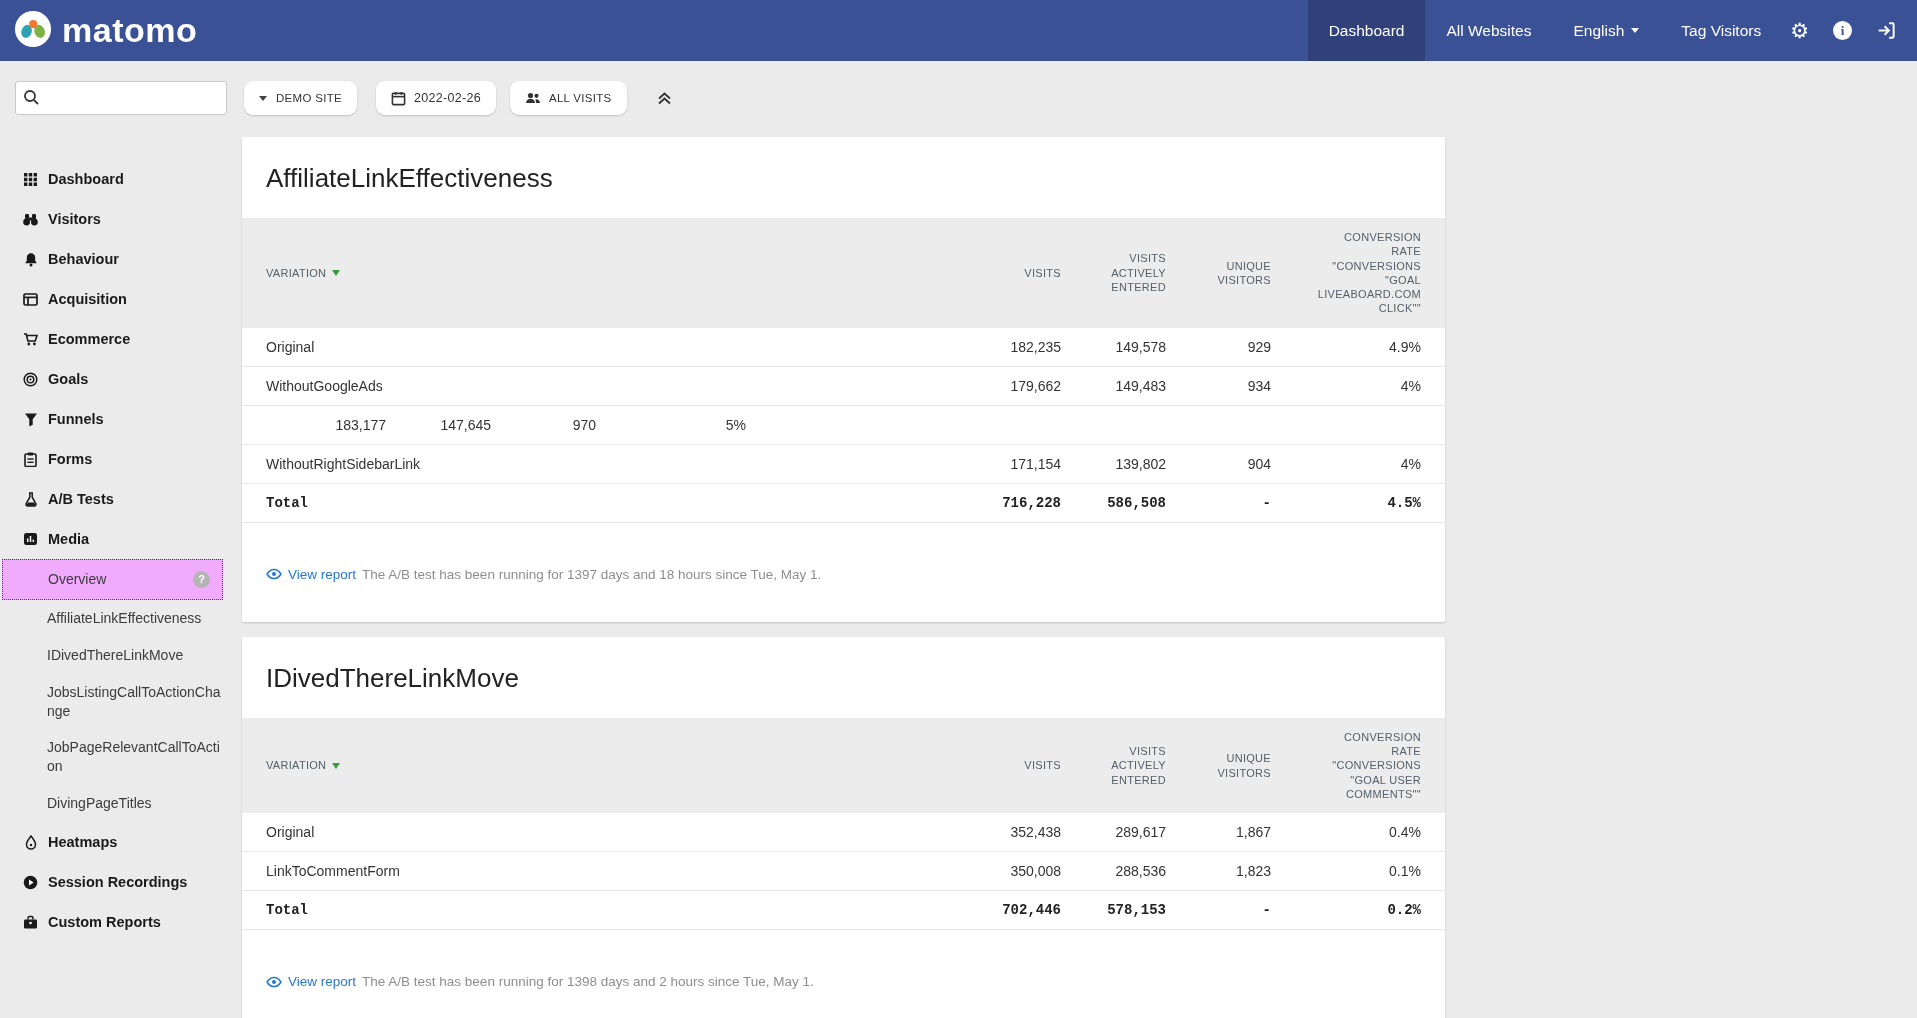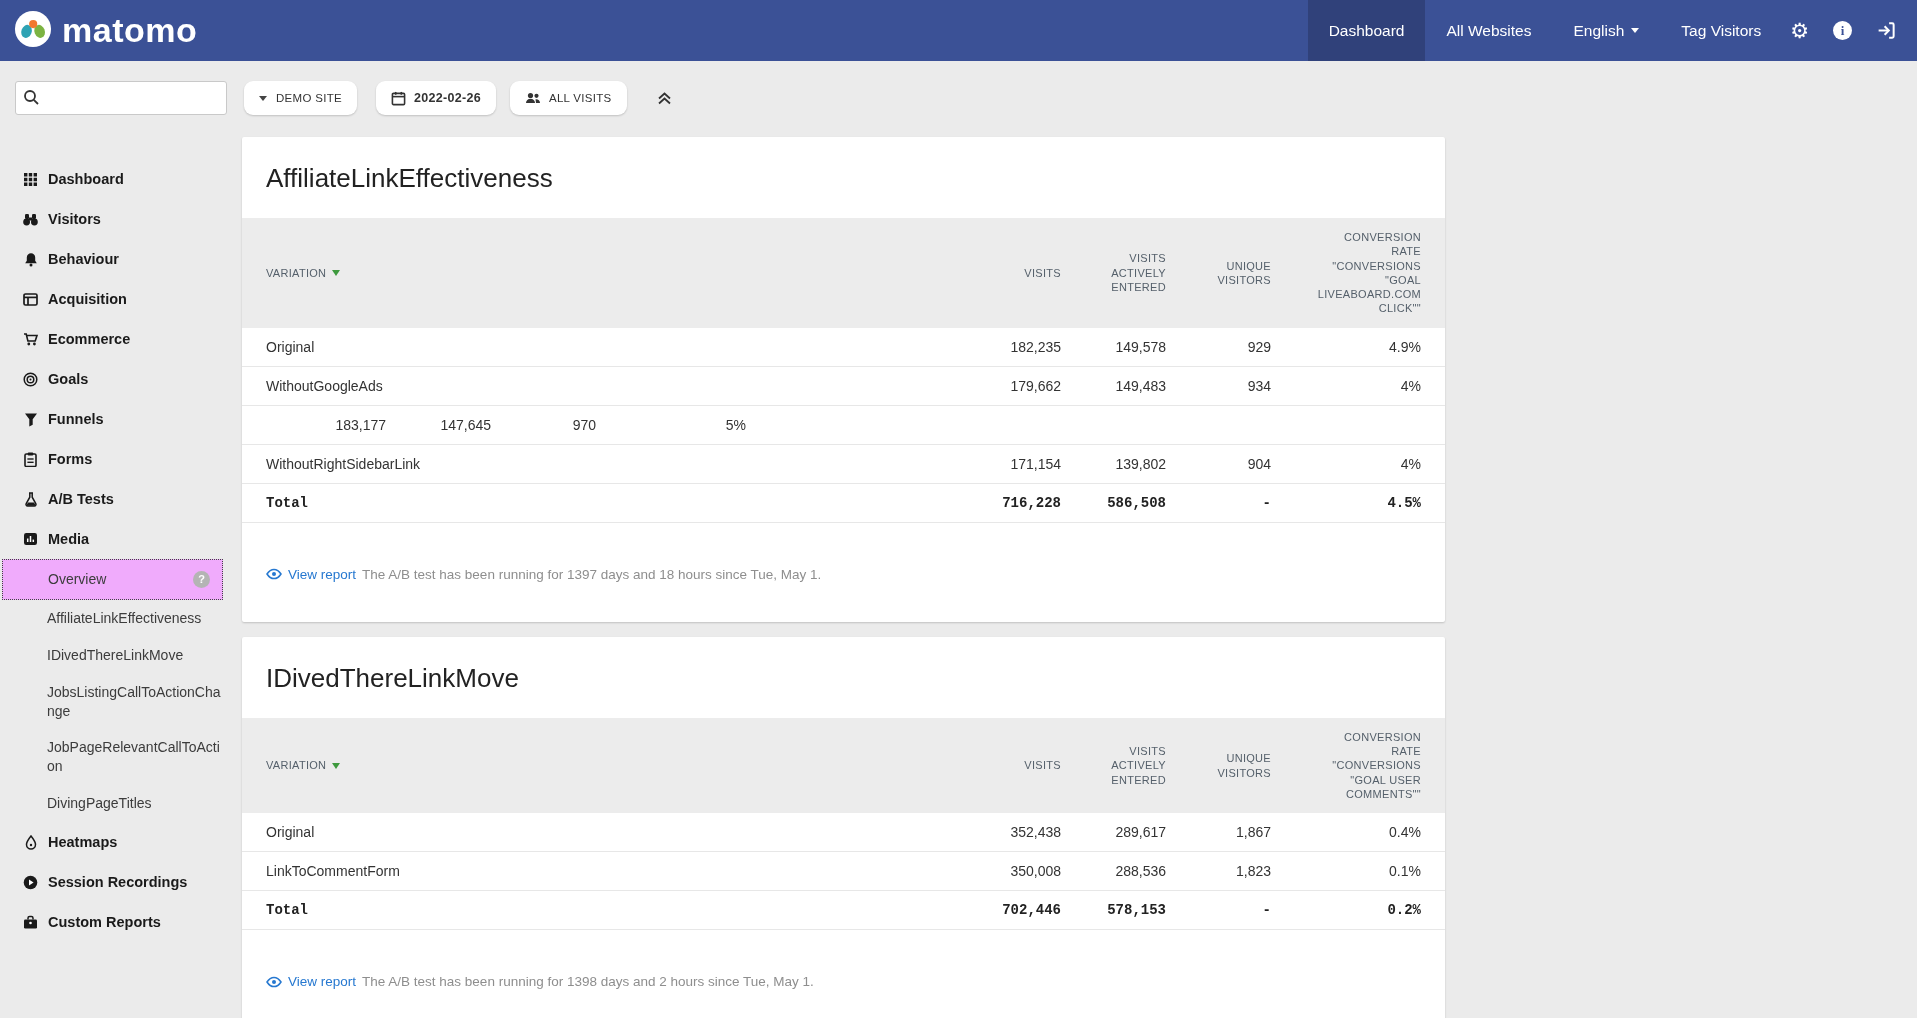--- a/index.html
+++ b/index.html
@@ -140,21 +140,21 @@
   </div>
   <div class="ctl-btn btn-date">
     <span style="display:flex;">
       <svg width="15" height="15" viewBox="0 0 16 16">
         <rect x="1.5" y="2.5" width="13" height="12" rx="1.2" fill="none" stroke="#333" stroke-width="1.7"></rect>
         <line x1="1.5" y1="6" x2="14.5" y2="6" stroke="#333" stroke-width="1.7"></line>
         <line x1="5" y1="1" x2="5" y2="4" stroke="#333" stroke-width="1.7"></line>
         <line x1="11" y1="1" x2="11" y2="4" stroke="#333" stroke-width="1.7"></line>
       </svg>
     </span>
-    <span style="font-size:12.5px;font-weight:bold;">2022-02-26</span>
+    <span style="font-size:12.5px;">2022-02-26</span>
   </div>
   <div class="ctl-btn btn-segment">
     <span style="display:flex;">
       <svg width="16" height="14" viewBox="0 0 16 14">
         <circle cx="5.5" cy="4.5" r="2.6" fill="#333"></circle>
         <path d="M1 12c0-2.6 2-4.3 4.5-4.3S10 9.4 10 12z" fill="#333"></path>
         <circle cx="11.5" cy="4.8" r="2.1" fill="#333"></circle>
         <path d="M10.5 8.2c2.5-.4 4.5 1.3 4.5 3.8h-4" fill="#333"></path>
       </svg>
     </span>

